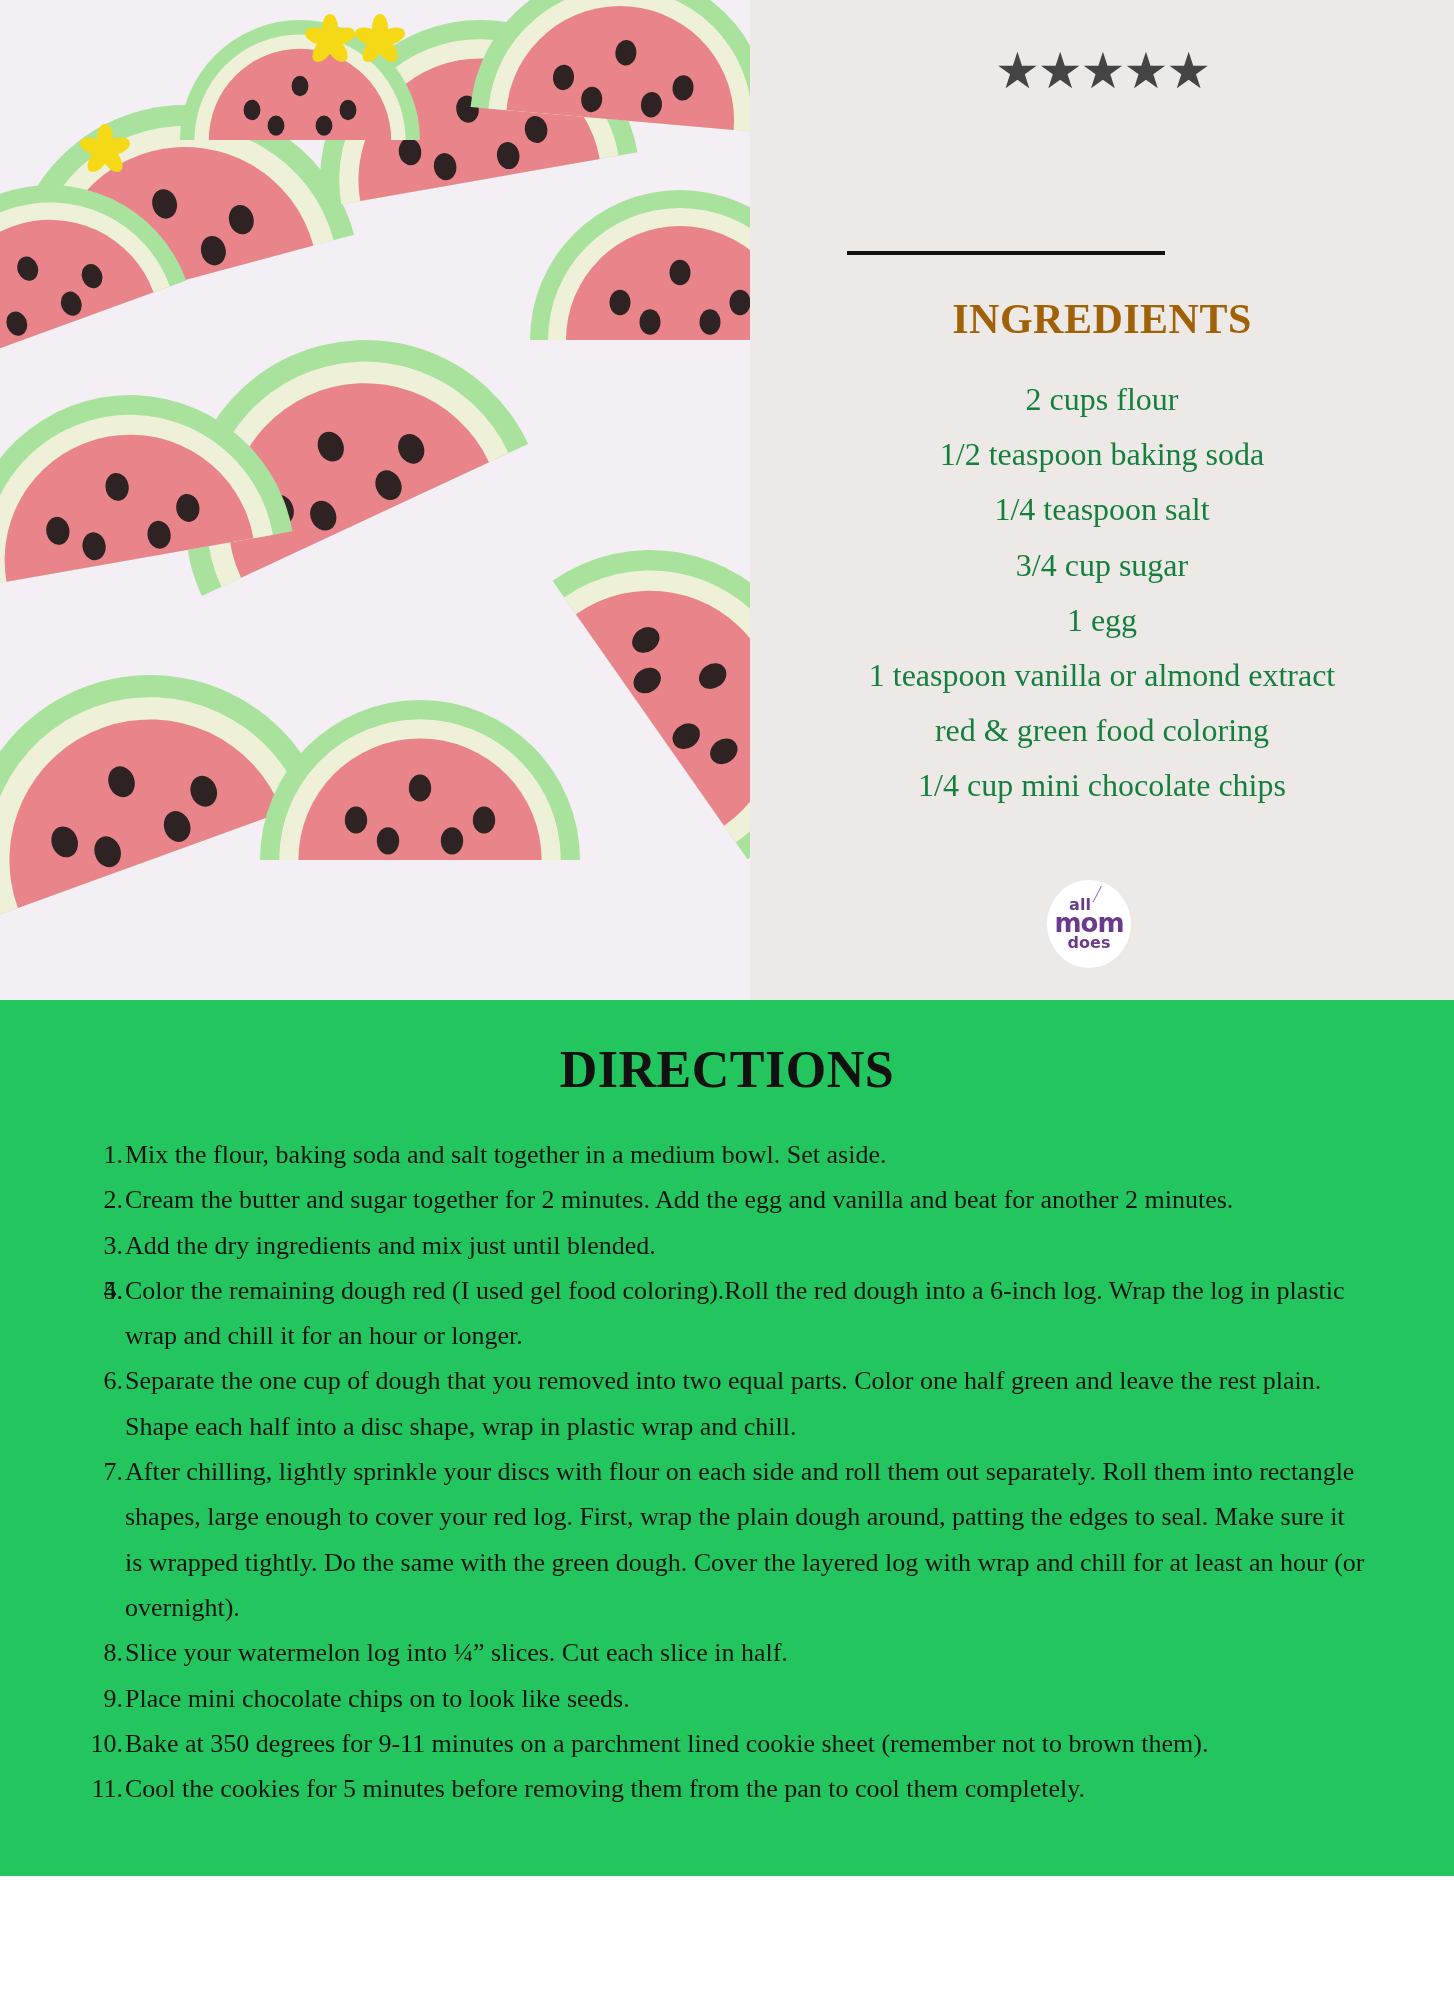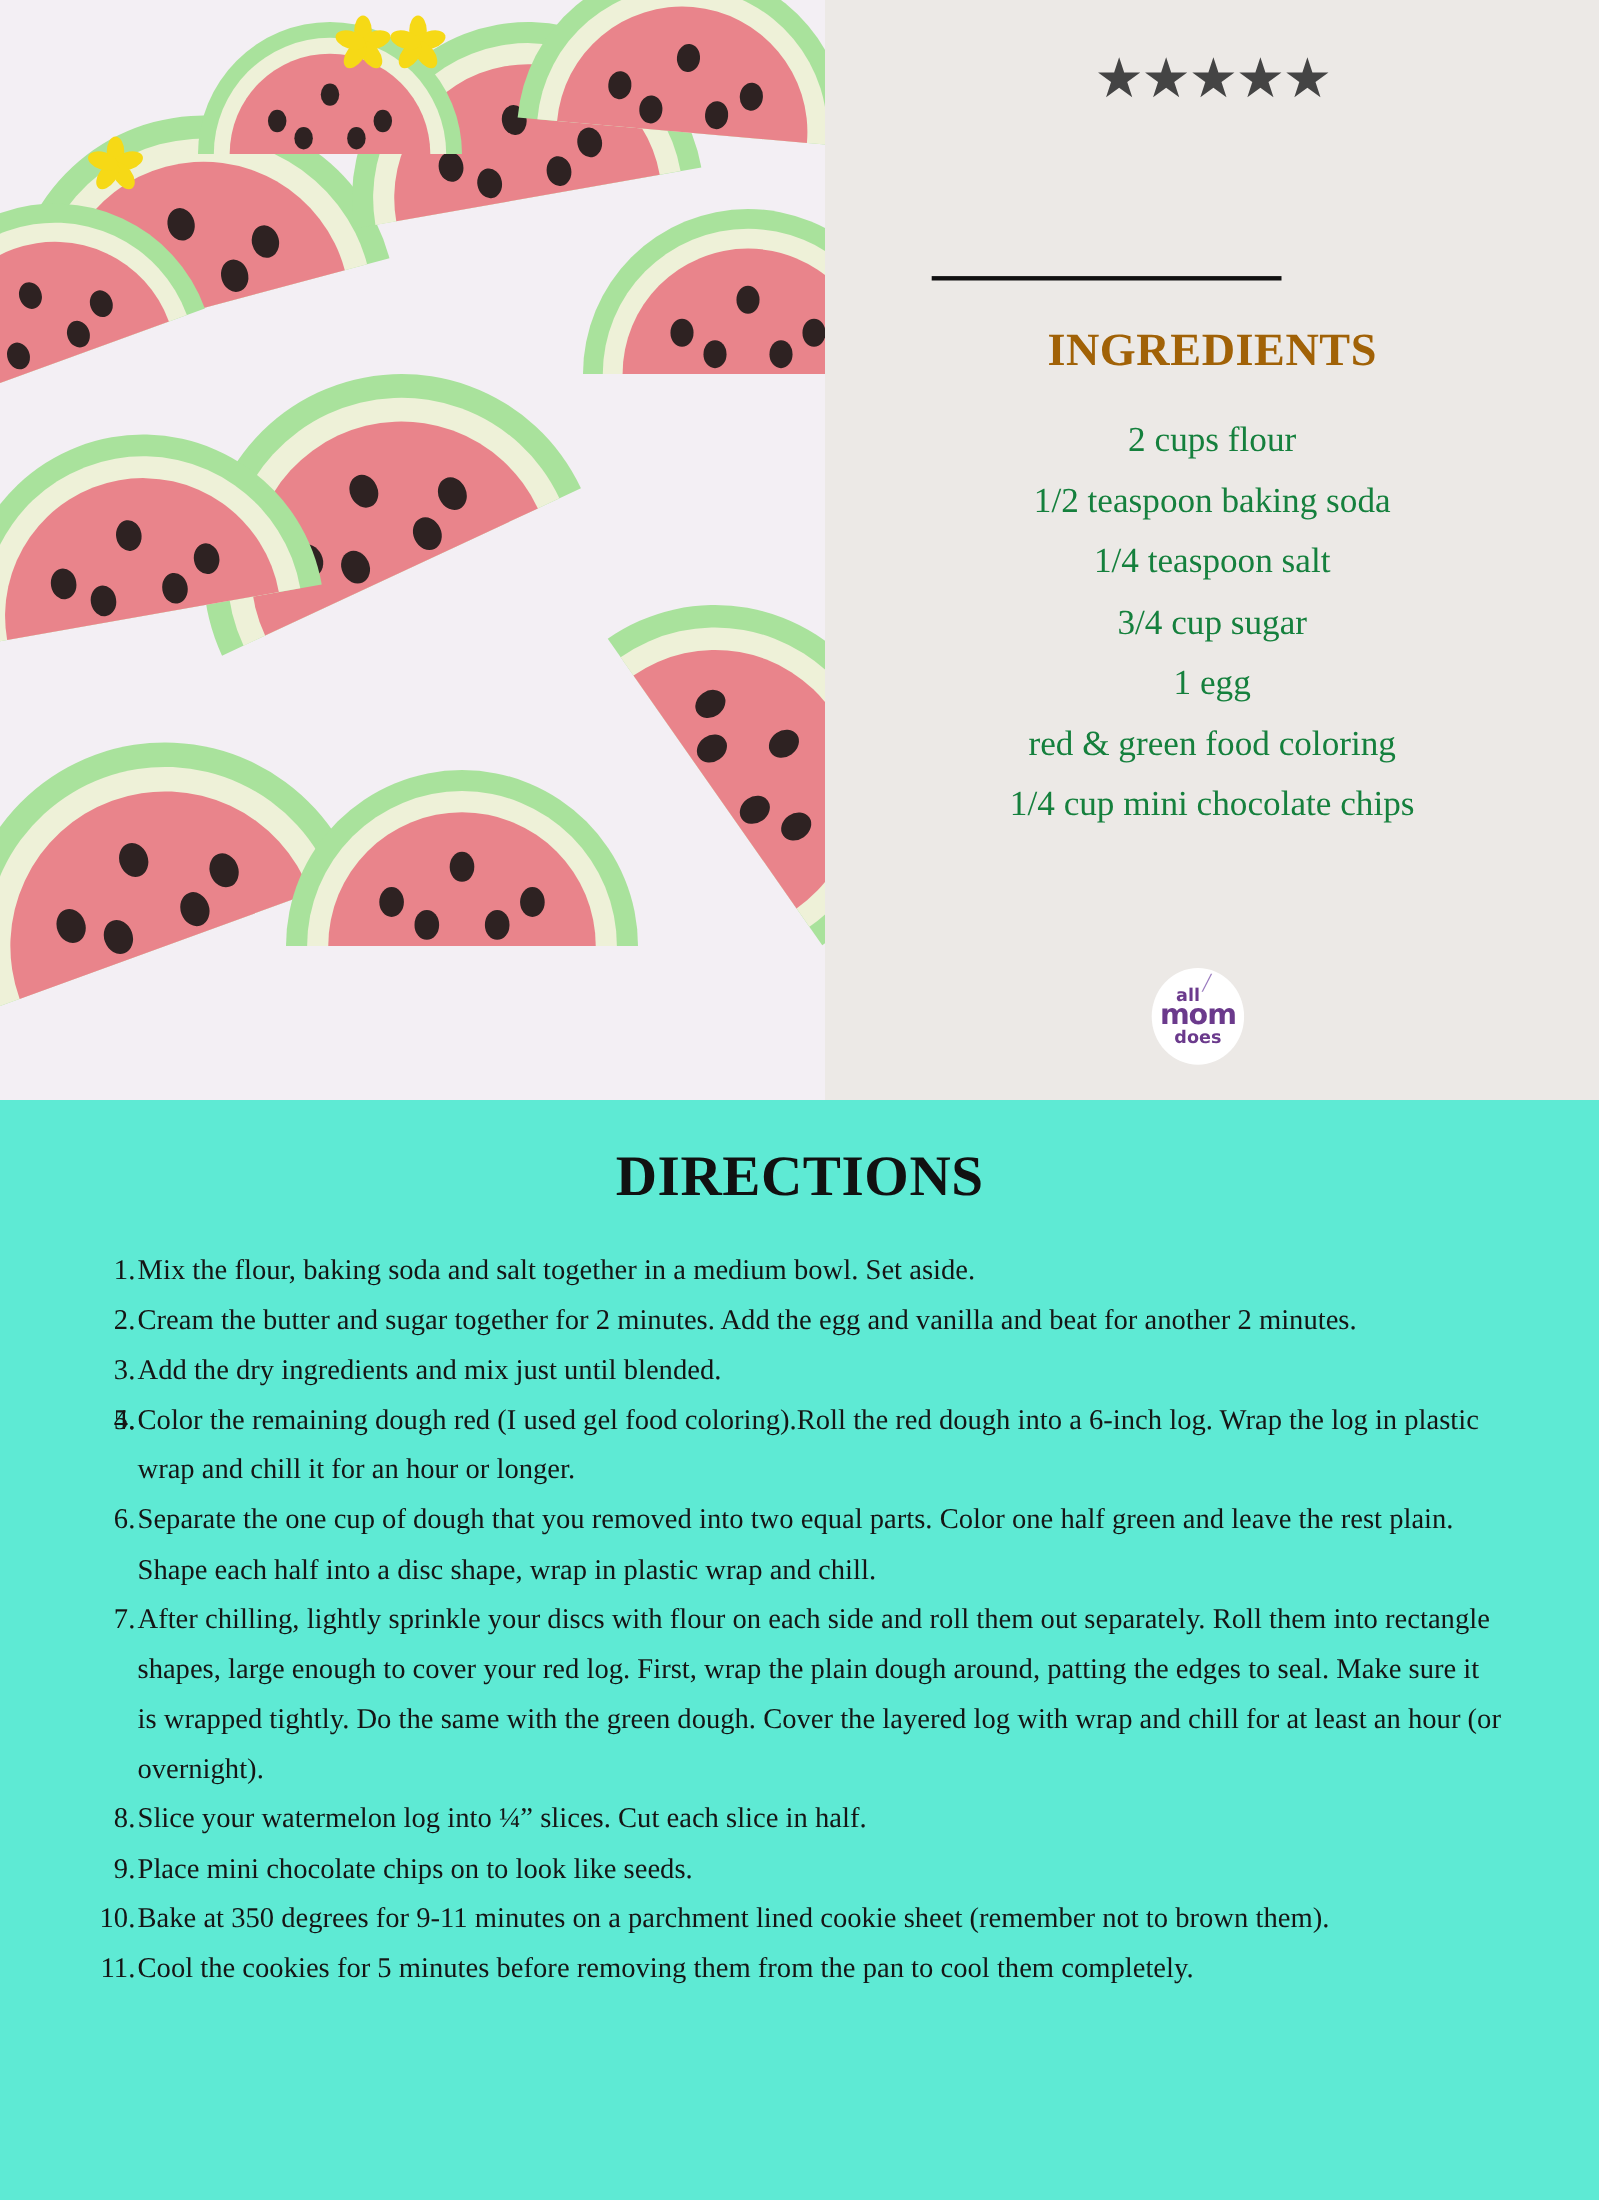--- a/index.html
+++ b/index.html
@@ -22,21 +22,21 @@
   .ing-list { position: absolute; top: 372px; left: 0; width: 100%; list-style: none; text-align: center; }
   .ing-list li { font-family: "Liberation Serif", serif; font-size: 32px; line-height: 55.2px; color: #15803d; }
   .logo { position: absolute; left: 297px; top: 880px; width: 84px; height: 88px; border-radius: 50%;
           background: #ffffff; display: flex; flex-direction: column; align-items: center; justify-content: center;
           font-family: "DejaVu Sans", sans-serif; font-weight: bold; color: #6b3a8c; line-height: 0.9; }
   .logo .l1 { font-size: 16px; margin-left: -18px; }
   .logo .l2 { font-size: 26px; letter-spacing: -1px; }
   .logo .l3 { font-size: 16px; margin-left: 0; }
   .logo .spark { position: absolute; color: #9a7bbf; font-size: 14px; }
 
-  .directions { position: absolute; left: 0; top: 1000px; width: 1454px; height: 1000px; background: #5eead4; }
+  .directions { position: absolute; left: 0; top: 1000px; width: 1454px; height: 876px; background: #22c55e; }
   .dir-heading { position: absolute; top: 44px; left: 0; width: 100%; text-align: center;
            font-family: "Liberation Serif", serif; font-size: 52px; color: #111; letter-spacing: 0.5px; line-height: 1; }
   .dir-list { position: absolute; top: 132px; left: 125px; width: 1240px; list-style: none; }
   .dir-list li { position: relative; font-family: "Liberation Serif", serif; font-size: 26px;
                  line-height: 45.3px; color: #151515; padding-left: 0; }
   .dir-list li .num { position: absolute; right: 100%; top: 0; white-space: nowrap; padding-right: 2px; }
 </style>
 </head>
 <body>
 
@@ -181,20 +181,21 @@
   <div class="panel">
     <div class="stars">★★★★★</div>
     <div class="title-rule"></div>
     <h2 class="ing-heading">INGREDIENTS</h2>
     <ul class="ing-list">
       <li>2 cups flour</li>
       <li>1/2 teaspoon baking soda</li>
       <li>1/4 teaspoon salt</li>
       <li>3/4 cup sugar</li>
       <li>1 egg</li>
+      <li>1 teaspoon vanilla or almond extract</li>
       <li>red &amp; green food coloring</li>
       <li>1/4 cup mini chocolate chips</li>
     </ul>
     <div class="logo">
       <span class="spark" style="top:8px;left:46px;">╱</span>
       <span class="l1">all</span>
       <span class="l2">mom</span>
       <span class="l3">does</span>
     </div>
   </div>

